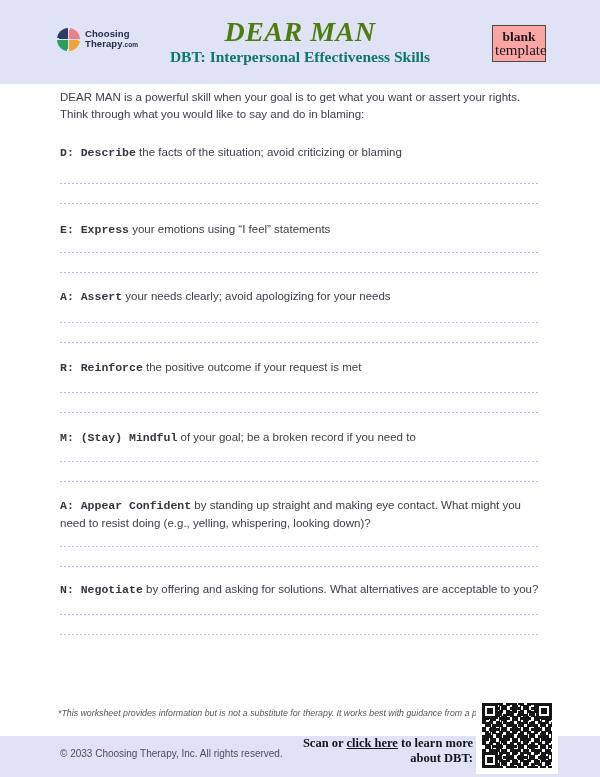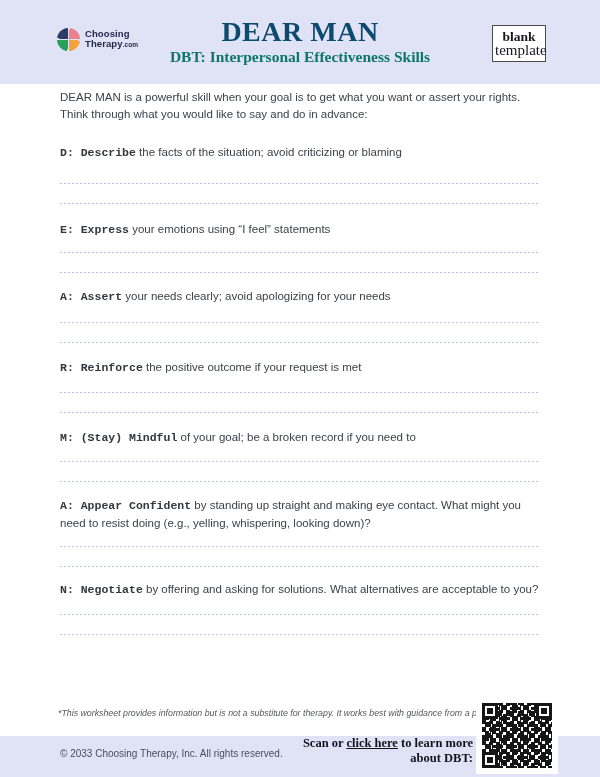--- a/index.html
+++ b/index.html
@@ -23,29 +23,29 @@
       #ee7f8d 0 82deg, #e0e2f6 82deg 90deg,
       #f2a33e 90deg 172deg, #e0e2f6 172deg 180deg,
       #27a05d 180deg 262deg, #e0e2f6 262deg 270deg,
       #2c3c64 270deg 352deg, #e0e2f6 352deg 360deg);
   }
   .logo-text { font-size:9.5px; font-weight:700; color:#252a4d; line-height:10px; letter-spacing:0.1px; }
   .logo-com { font-size:6.5px; }
   .title-block { position:absolute; left:0; width:600px; top:17px; text-align:center; }
   .title {
     font-family:"Liberation Serif", serif; font-weight:700;
-    font-size:28px; line-height:29px; color:#0c4a6e; letter-spacing:0.5px;
+    font-size:28px; line-height:29px; color:#4d7c0f; letter-spacing:0.5px;font-style:italic;
   }
   .subtitle {
     font-family:"Liberation Serif", serif; font-weight:700;
     font-size:15.5px; line-height:17px; color:#0f766e; margin-top:2px;
   }
   .badge {
     position:absolute; right:54px; top:25px; width:54px; min-height:37px;
-    background:#ffffff; border:1.5px solid #4a4a4a; text-align:center; padding:3px 2px 4px;
+    background:#fca5a5; border:1.5px solid #4a4a4a; text-align:center; padding:3px 2px 4px;
   }
   .badge-top { font-family:"Liberation Serif", serif; font-weight:700; font-size:13.5px; line-height:15px; color:#16161e; }
   .badge-bottom { font-family:"Liberation Serif", serif; font-size:15px; line-height:12px; color:#16161e; }
 
   
   .intro {
     position:absolute; left:60px; width:480px; top:89px;
     font-size:11.5px; line-height:17px;
   }
   .section-label {
@@ -104,21 +104,21 @@
       <div class="title">DEAR MAN</div>
       <div class="subtitle">DBT: Interpersonal Effectiveness Skills</div>
     </div>
     <div class="badge">
       <div class="badge-top">blank</div>
       <div class="badge-bottom">template</div>
     </div>
   </header>
 
   <main>
-    <p class="intro">DEAR MAN is a powerful skill when your goal is to get what you want or assert your rights. Think through what you would like to say and do in advance:</p>
+    <p class="intro">DEAR MAN is a powerful skill when your goal is to get what you want or assert your rights. Think through what you would like to say and do in blaming:</p>
 
     <div class="section-label" style="top:144px">
       <b>D: Describe</b><span> the facts of the situation; avoid criticizing or blaming</span>
     </div>
     <div class="rule" style="top:183px"></div>
     <div class="rule" style="top:203px"></div>
 
     <div class="section-label" style="top:221px">
       <b>E: Express</b><span> your emotions using “I feel” statements</span>
     </div>

